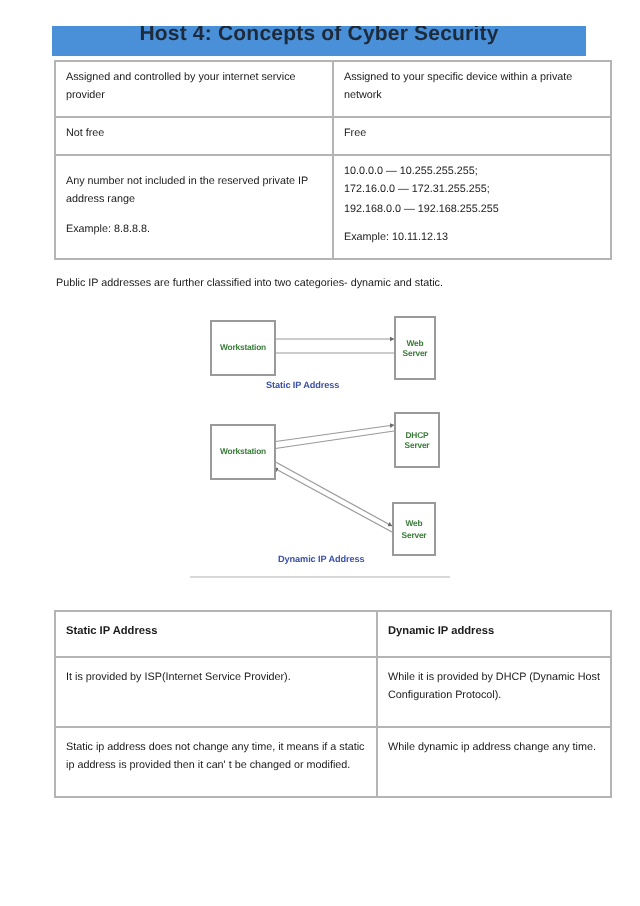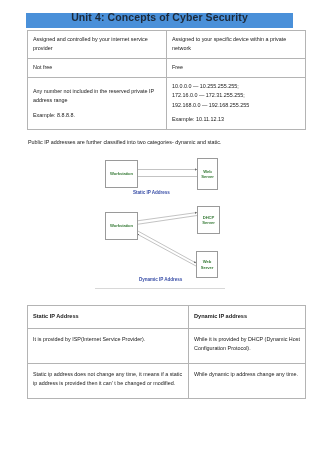--- a/index.html
+++ b/index.html
@@ -143,21 +143,21 @@
   #table-bottom .c2 { width: 106px; }
   #table-bottom th { font-size: 5.6px; padding-top: 6px; padding-bottom: 6px; }
   #table-bottom td { padding-top: 6px; padding-bottom: 9px; }
 </style>
 </head>
 <body>
 
 <div class="page">
 
   <div class="title-band">
-    <div class="title-text">Unit 4: Concepts of Cyber Security</div>
+    <div class="title-text">Host 4: Concepts of Cyber Security</div>
   </div>
 
   <table class="doc-table" id="table-top">
     <tbody>
       <tr>
         <td class="c1">Assigned and controlled by your internet service provider</td>
         <td class="c2">Assigned to your specific device within a private network</td>
       </tr>
       <tr>
         <td class="c1">Not free</td>

